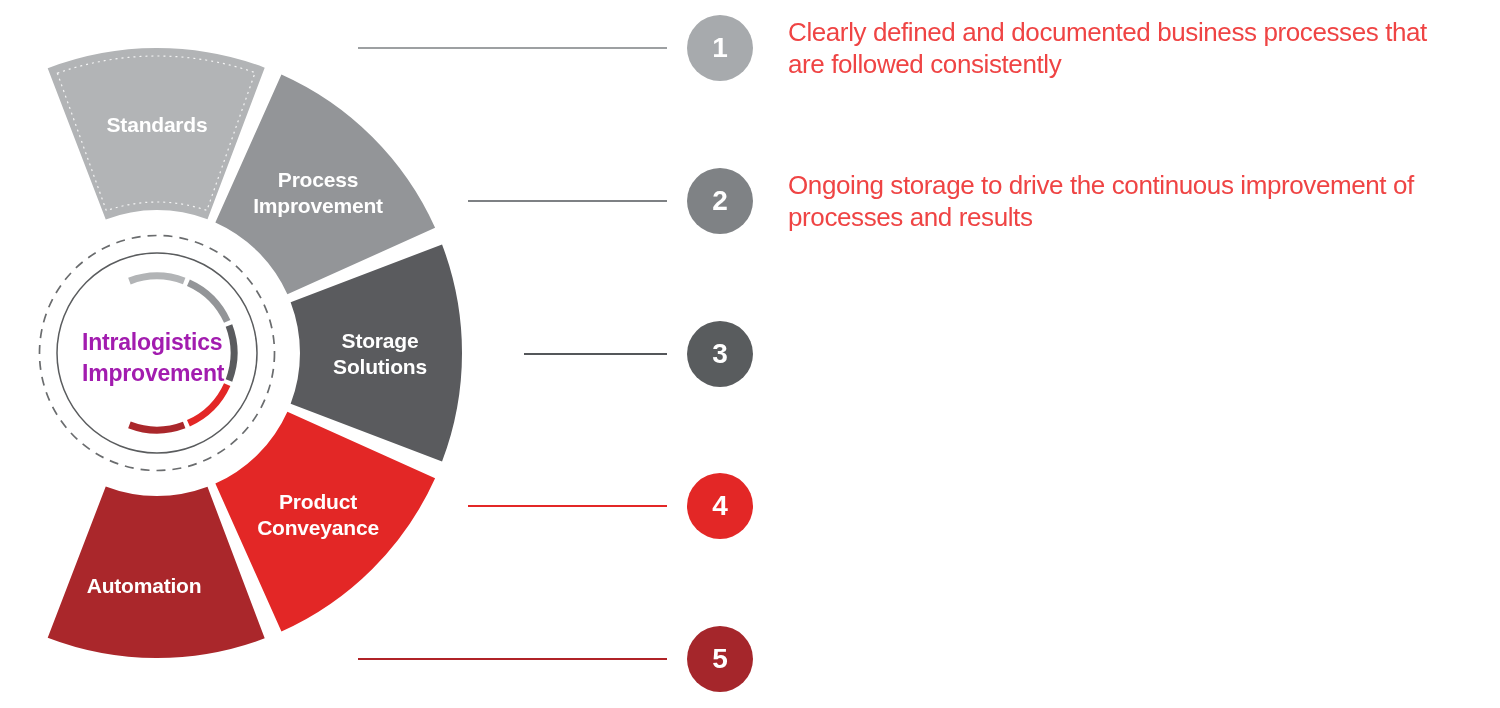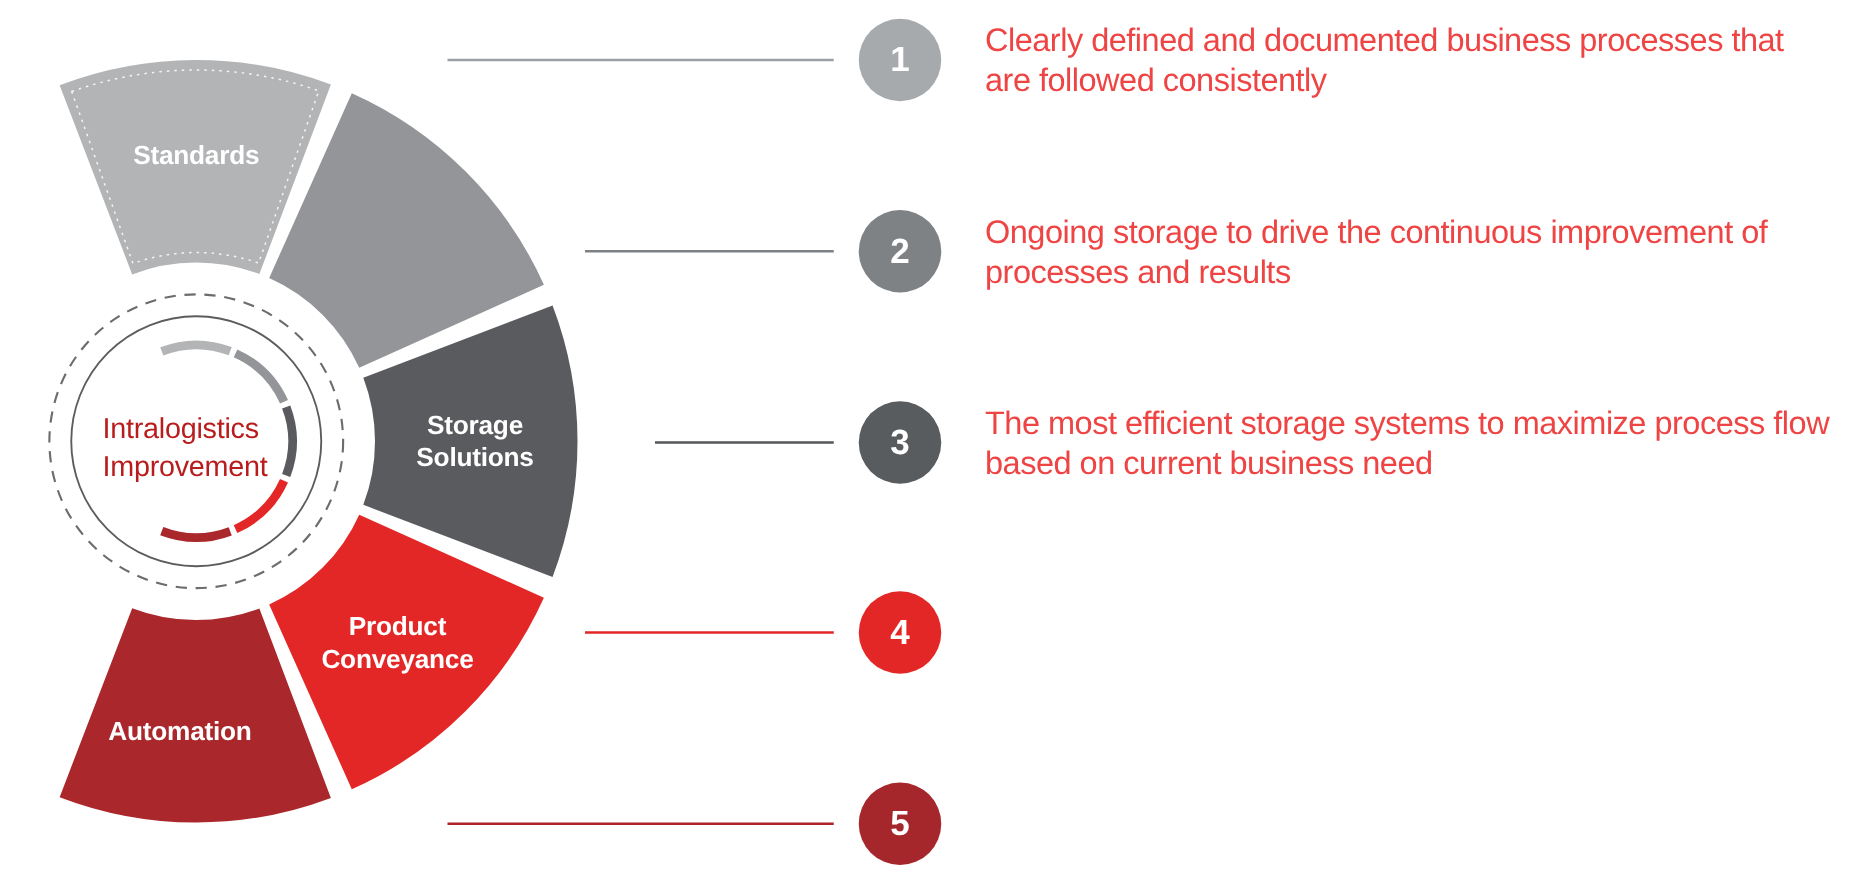--- a/index.html
+++ b/index.html
@@ -13,21 +13,21 @@
     color:#ffffff;font-weight:bold;font-size:21px;line-height:26px;
     text-align:center;white-space:pre-line;letter-spacing:-0.2px;
   }
   .seg-label-0{left:157px;top:125px;}
   .seg-label-1{left:318px;top:193px;}
   .seg-label-2{left:380px;top:354px;}
   .seg-label-3{left:318px;top:515px;}
   .seg-label-4{left:144px;top:586px;}
   .center-title{
     position:absolute;left:82px;top:327px;
-    color:#b91c1c;font-size:23px;line-height:31px;letter-spacing:-0.2px;
+    color:#a21caf;font-size:23px;line-height:31px;letter-spacing:-0.2px;font-weight:bold;
   }
   .center-title span{display:block;}
   .connector{position:absolute;height:2px;}
   .connector-0{left:358px;top:47px;width:309px;}
   .connector-1{left:468px;top:200px;width:199px;}
   .connector-2{left:524px;top:353px;width:143px;}
   .connector-3{left:468px;top:505px;width:199px;}
   .connector-4{left:358px;top:658px;width:309px;}
   .benefit-row{
     position:absolute;left:687px;transform:translateY(-50%);
@@ -58,20 +58,22 @@
       <path d="M129.41,281.11 A77,77 0 0 1 184.19,280.96" fill="none" stroke="#b2b4b6" stroke-width="7"></path>
       <path d="M188.42,282.70 A77,77 0 0 1 227.21,321.39" fill="none" stroke="#939598" stroke-width="7"></path>
       <path d="M228.96,325.61 A77,77 0 0 1 228.96,380.39" fill="none" stroke="#5a5b5e" stroke-width="7"></path>
       <path d="M227.21,384.61 A77,77 0 0 1 188.42,423.30" fill="none" stroke="#e32726" stroke-width="7"></path>
       <path d="M184.19,425.04 A77,77 0 0 1 129.41,424.89" fill="none" stroke="#aa272b" stroke-width="7"></path>
       <circle cx="157" cy="353" r="100" fill="none" stroke="#5a5c5e" stroke-width="1.5"></circle>
       <circle cx="157" cy="353" r="117.5" fill="none" stroke="#6a6c6e" stroke-width="1.7" stroke-dasharray="9 7"></circle>
     </svg>
 
   <div class="seg-label seg-label-0">Standards</div>
+  <div class="seg-label seg-label-1">Process
+Improvement</div>
   <div class="seg-label seg-label-3">Product
 Conveyance</div>
   <div class="seg-label seg-label-2">Storage
 Solutions</div>
   <div class="seg-label seg-label-4">Automation</div>
 
   <div class="center-title">
     <span>Intralogistics</span>
     <span>Improvement</span>
   </div>
@@ -91,21 +93,20 @@
   <div class="benefit-row row-1">
     <div class="number-badge" style="background-color: rgb(127, 130, 133);">
         <span>2</span>
       </div>
     <div class="benefit-text">Ongoing storage to drive the continuous improvement of processes and results</div>
   </div>
   <div class="benefit-row row-2">
     <div class="number-badge" style="background-color: rgb(89, 92, 94);">
         <span>3</span>
       </div>
-    <div class="benefit-text">The most efficient storage systems to maximize process flow based on current business need</div>
   </div>
   <div class="benefit-row row-3">
     <div class="number-badge" style="background-color: rgb(227, 39, 38);">
         <span>4</span>
       </div>
   </div>
   <div class="benefit-row row-4">
     <div class="number-badge" style="background-color: rgb(165, 38, 43);">
         <span>5</span>
       </div>

